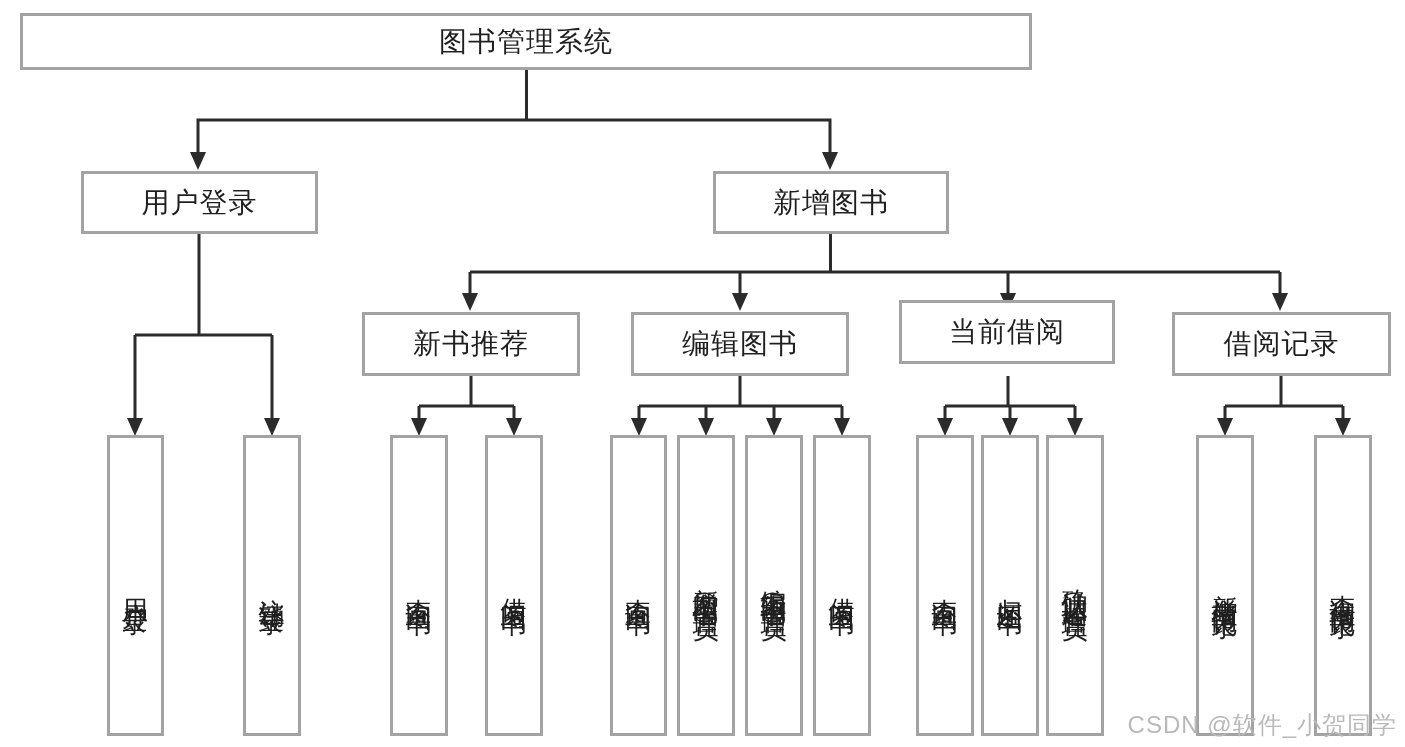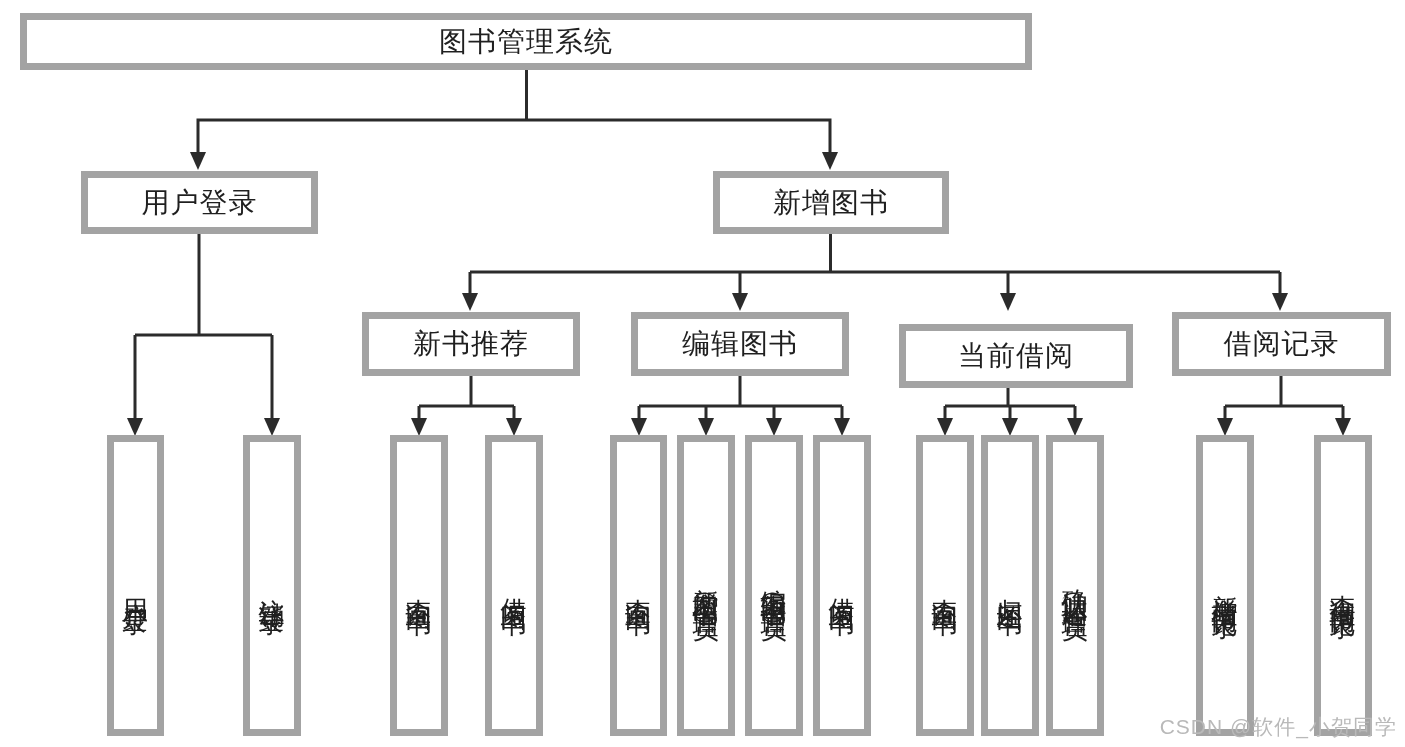--- a/index.html
+++ b/index.html
@@ -11,21 +11,21 @@
     font-family: "Liberation Sans", sans-serif;
     color: #1f1f1f;
     overflow: hidden;
   }
   .wires { position: absolute; left: 0; top: 0; width: 1405px; height: 747px; }
   .wires path { stroke: #2b2b2b; stroke-width: 3; fill: none; }
   .wires polygon { fill: #2b2b2b; stroke: none; }
   .box {
     position: absolute;
     box-sizing: border-box;
-    border: 7px solid #a3a3a3;
+    border: 3px solid #a3a3a3;
     background: #ffffff;
     display: flex;
     align-items: center;
     justify-content: center;
     z-index: 2;
   }
   .h { font-size: 28px; letter-spacing: 1px; white-space: nowrap; }
   .v span {
     writing-mode: vertical-rl;
     text-orientation: mixed;
@@ -35,42 +35,42 @@
     white-space: nowrap;
   }
   
   .n-root { left: 20px;  top: 13px;  width: 1012px; height: 57px; }
   
   .n-l2a  { left: 81px;  top: 171px; width: 237px;  height: 63px; }
   .n-l2b  { left: 713px; top: 171px; width: 236px;  height: 63px; }
   
   .n-l3a  { left: 362px;  top: 312px; width: 218px; height: 64px; }
   .n-l3b  { left: 631px;  top: 312px; width: 218px; height: 64px; }
-  .n-l3c  { left: 899px;  top: 324px; width: 234px; height: 64px; }
+  .n-l3c  { left: 899px;  top: 300px; width: 216px; height: 64px; }
   .n-l3d  { left: 1172px; top: 312px; width: 219px; height: 64px; }
   
   .leaf { top: 435px; height: 301px; }
   .n-c0 { left: 107px;  width: 57px; }
   .n-c1 { left: 243px;  width: 58px; }
   .n-d0 { left: 390px;  width: 58px; }
   .n-d1 { left: 485px;  width: 58px; }
   .n-e0 { left: 610px;  width: 57px; }
   .n-e1 { left: 677px;  width: 58px; }
   .n-e2 { left: 745px;  width: 58px; }
   .n-e3 { left: 813px;  width: 58px; }
   .n-f0 { left: 916px;  width: 58px; }
   .n-f1 { left: 981px;  width: 58px; }
   .n-f2 { left: 1046px; width: 58px; }
   .n-g0 { left: 1196px; width: 58px; }
   .n-g1 { left: 1314px; width: 58px; }
   .watermark {
     position: absolute;
     right: 8px;
     bottom: 6px;
-    font-size: 21px;
+    font-size: 24px;
     letter-spacing: 1px;
     color: #b9b9b9;
     z-index: 5;
     white-space: nowrap;
   }
 </style>
 </head>
 <body>
 
 <div class="canvas">

